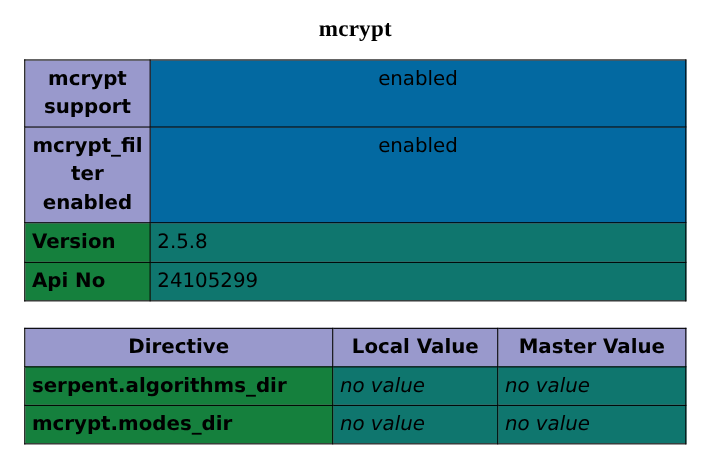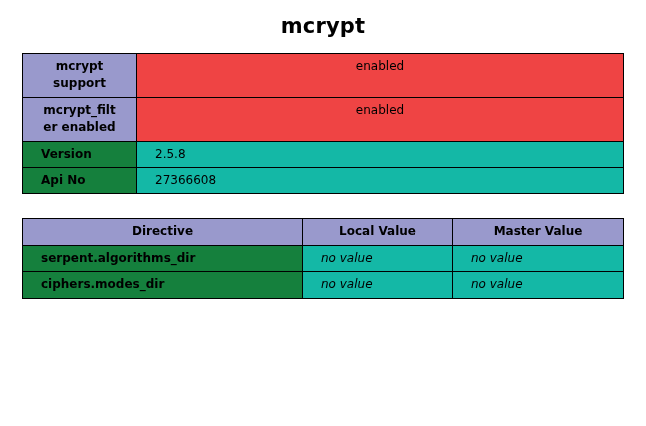--- a/index.html
+++ b/index.html
@@ -24,45 +24,46 @@
   
   .module-title {
     text-align: center;
     font-size: 21px;
     font-weight: bold;
     letter-spacing: 0.2px;
     margin: 0;
     padding-top: 14px;
     padding-bottom: 15px;
     color: #000000;
+    font-family: Liberation Serif, serif;
   }
 
   
   .info-table {
     border-collapse: collapse;
     width: 601px;
     margin: 0 auto;
     table-layout: fixed;
     border: 1px solid #000000;
   }
   .info-table td,
   .info-table th {
     border: 1px solid #000000;
-    padding: 4px 18px;
-    font-size: 12px;
+    padding: 4px 6px;
+    font-size: 18px;
     line-height: 1.45;
     vertical-align: top;
     word-wrap: break-word;
   }
 
   
   .h  { background: #9999cc; font-weight: bold; text-align: center; }
-  .v  { background: #ef4444; font-weight: normal; text-align: center; }
+  .v  { background: #0369a1; font-weight: normal; text-align: center; }
   .e  { background: #15803d; font-weight: bold; text-align: left; }
-  .d  { background: #14b8a6; font-weight: normal; text-align: left; }
+  .d  { background: #0f766e; font-weight: normal; text-align: left; }
   .d .novalue { font-style: italic; }
 
   
   .table-core col.c-name  { width: 114px; }
   .table-core col.c-value { width: 487px; }
 
   
   .table-directives col.c-dir    { width: 280px; }
   .table-directives col.c-local  { width: 150px; }
   .table-directives col.c-master { width: 171px; }
@@ -89,21 +90,21 @@
       <tr>
         <td class="h">mcrypt_filter enabled</td>
         <td class="v">enabled</td>
       </tr>
       <tr>
         <td class="e">Version</td>
         <td class="d">2.5.8</td>
       </tr>
       <tr>
         <td class="e">Api No</td>
-        <td class="d">27366608</td>
+        <td class="d">24105299</td>
       </tr>
     </tbody>
   </table>
 
   <div class="spacer"></div>
 
   <table class="info-table table-directives">
     <colgroup>
       <col class="c-dir">
         <col class="c-local">
@@ -116,20 +117,20 @@
         <th class="h">Master Value</th>
       </tr>
     </thead>
     <tbody>
       <tr>
         <td class="e">serpent.algorithms_dir</td>
         <td class="d"><i class="novalue">no value</i></td>
         <td class="d"><i class="novalue">no value</i></td>
       </tr>
       <tr>
-        <td class="e">ciphers.modes_dir</td>
+        <td class="e">mcrypt.modes_dir</td>
         <td class="d"><i class="novalue">no value</i></td>
         <td class="d"><i class="novalue">no value</i></td>
       </tr>
     </tbody>
   </table>
 
 </div>
 
 </body></html>

